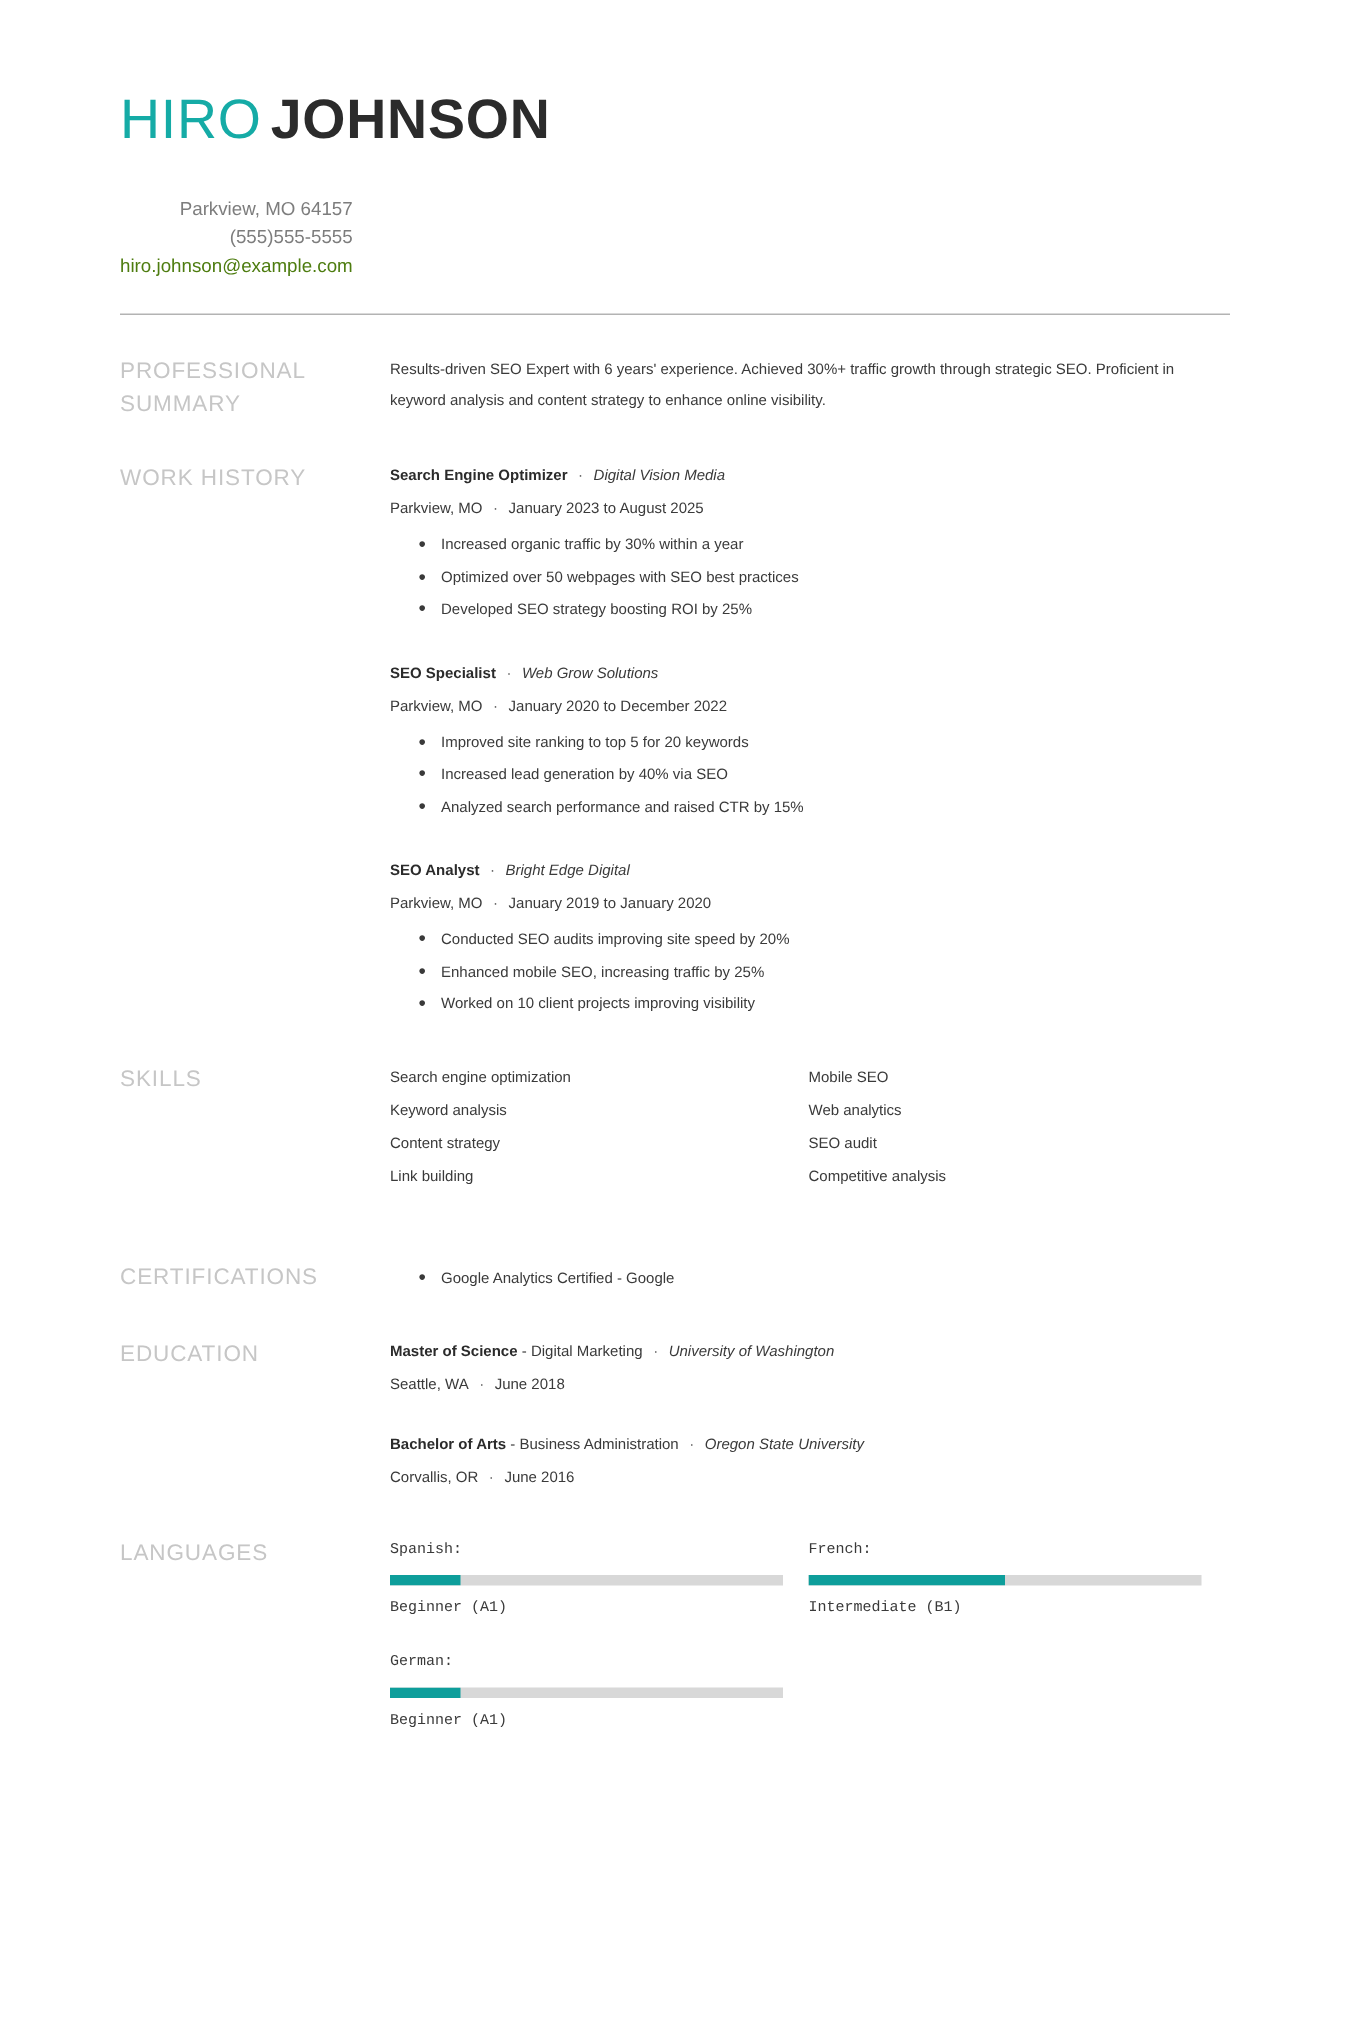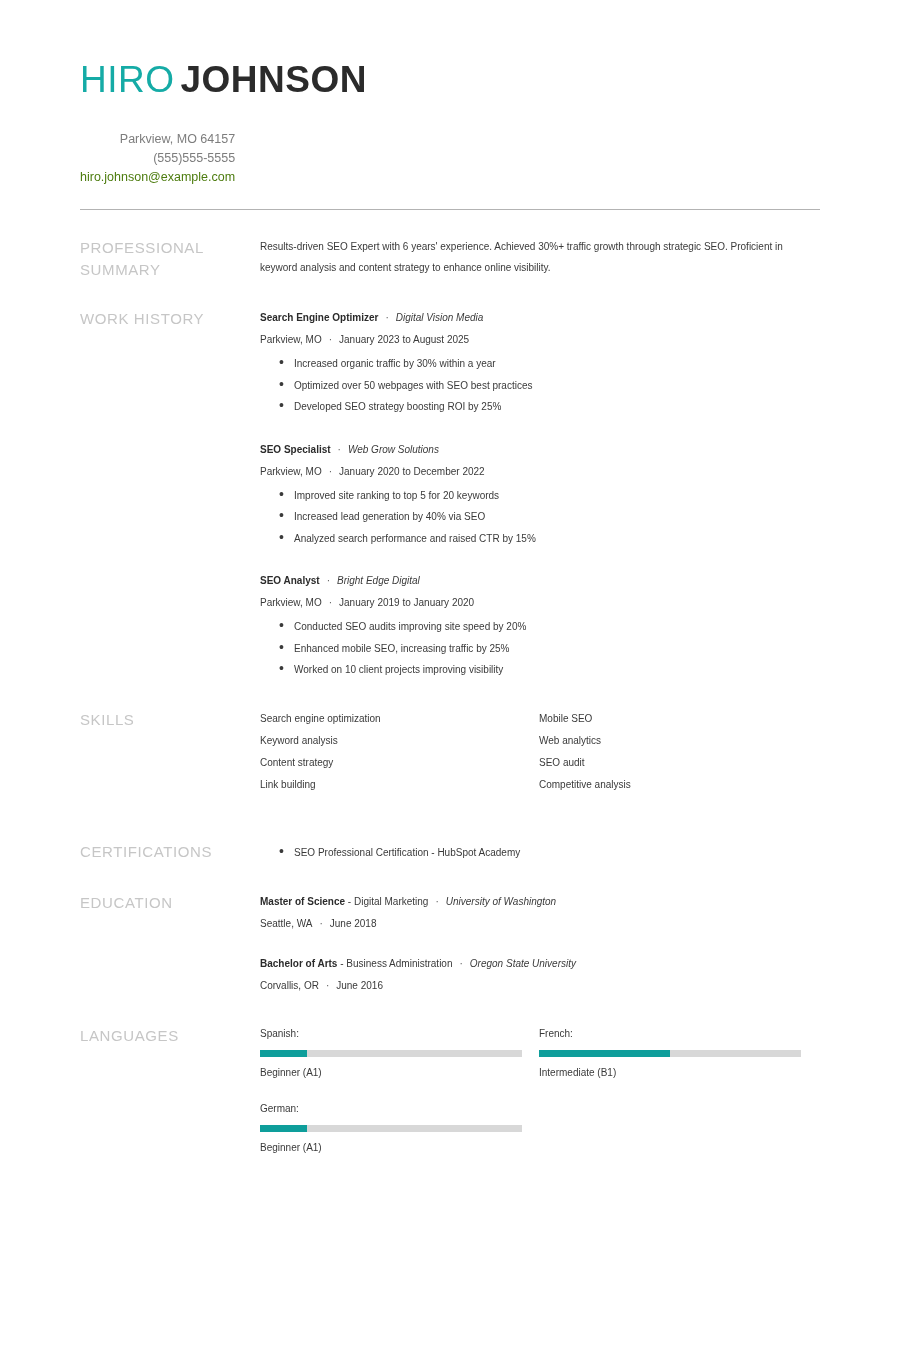--- a/index.html
+++ b/index.html
@@ -147,20 +147,21 @@
   .edu-degree { font-weight: 700; color: #2b2b2b; }
   .edu-field { color: #3a3a3a; }
   .edu-school { font-style: italic; }
   .edu-meta { line-height: 22px; }
 
   
   .lang-grid {
     display: flex;
     flex-wrap: wrap;
     width: 100%;
+    font-family: Liberation Mono, monospace;
   }
   .lang-item {
     flex: 0 0 279px;
     margin-bottom: 16px;
   }
   .lang-name { line-height: 20px; }
   .lang-track {
     margin-top: 6px;
     width: 262px;
     height: 7px;
@@ -249,21 +250,21 @@
             <div>Competitive analysis</div>
           </div>
       </div>
     </div>
   </div>
 
   <div class="section" style="margin-top:43px;">
     <div class="section-label">CERTIFICATIONS</div>
     <div class="section-body">
       <ul class="bullets" id="certs-list">
-          <li>SEO Professional Certification - HubSpot Academy</li>
+          <li>Google Analytics Certified - Google</li>
         </ul>
     </div>
   </div>
 
   <div class="section" style="margin-top:28px;">
     <div class="section-label">EDUCATION</div>
     <div class="section-body" id="education-body">
         <div class="edu">
           <div class="edu-line"><span class="edu-degree">Master of Science</span> <span class="edu-field">- Digital Marketing</span><span class="sep">·</span><span class="edu-school">University of Washington</span></div>
           <div class="edu-meta"><span>Seattle, WA</span><span class="sep">·</span><span>June 2018</span></div>

